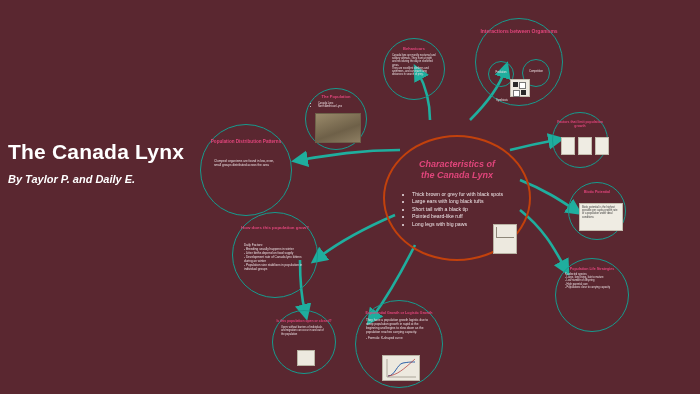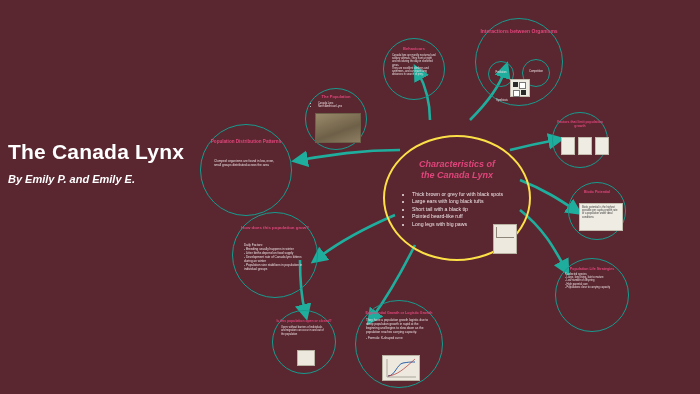--- a/index.html
+++ b/index.html
@@ -10,21 +10,21 @@
   .title-block{position:absolute;left:8px;top:140px;width:185px;}
   .main-title{color:#ffffff;font-size:21px;font-weight:bold;letter-spacing:.2px;line-height:1.1;}
   .subtitle{color:#ffffff;font-size:11px;font-style:italic;font-weight:bold;margin-top:10px;}
 
   
   .node{position:absolute;box-sizing:border-box;border-radius:50%;
         border:1.5px solid #169b8e;color:#f3e2e6;}
   .node .hd{color:#e0457b;font-weight:bold;}
   .node .bd{color:#e9dde0;}
 
-  .center-node{position:absolute;border-radius:50%;border:2px solid #fde047;box-sizing:border-box;}
+  .center-node{position:absolute;border-radius:50%;border:2px solid #c2410c;box-sizing:border-box;}
   .center-title{color:#e0457b;font-style:italic;font-weight:bold;text-align:center;line-height:1.25;}
   .center-list{color:#efe6e8;margin:0;padding-left:13px;}
   .center-list li{margin:1.5px 0;}
 
   svg.arrows{position:absolute;left:0;top:0;width:700px;height:394px;pointer-events:none;}
 
   .photo{background:#8a7a5e;border:1px solid #6d6049;}
   .chartbox{background:#ede9df;border:1px solid #b9b3a4;}
   .minibox{background:#efece3;border:1px solid #c3bcae;}
   .tiny{font-size:2.6px;line-height:1.25;}
@@ -49,21 +49,21 @@
       <path d="M520,180 C545,190 560,200 575,210"></path>
       <path d="M520,210 C545,230 555,250 565,268"></path>
       <path d="M415,245 C400,275 385,300 372,318"></path>
       <path d="M395,215 C360,230 335,245 318,258"></path>
       <path d="M300,260 C300,285 302,300 305,312"></path>
     </g>
   </svg>
 
   <div class="title-block">
     <div class="main-title">The Canada Lynx</div>
-    <div class="subtitle">By Emily P. and Emily E.</div>
+    <div class="subtitle">By Taylor P. and Daily E.</div>
   </div>
 
   <div class="center-node" style="left:383px;top:135px;width:148px;height:126px;">
     <div style="padding:22px 14px 0 14px;">
       <div class="center-title" style="font-size:9px;">
         <span>Characteristics of</span><br>
         <span>the Canada Lynx</span>
       </div>
       <ul class="center-list" style="font-size:5.2px;margin-top:9px;">
         <li>Thick brown or grey fur with black spots</li>

